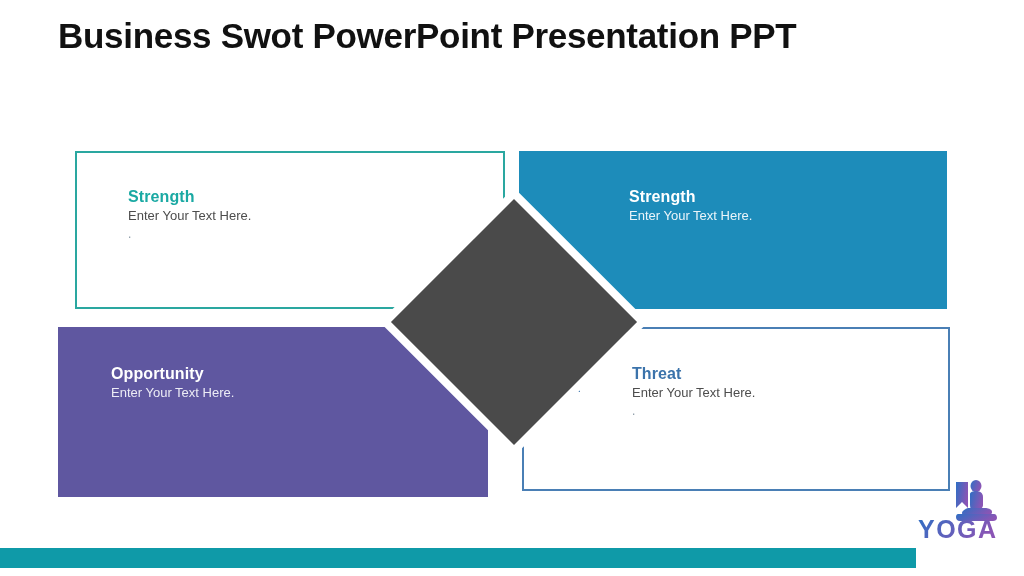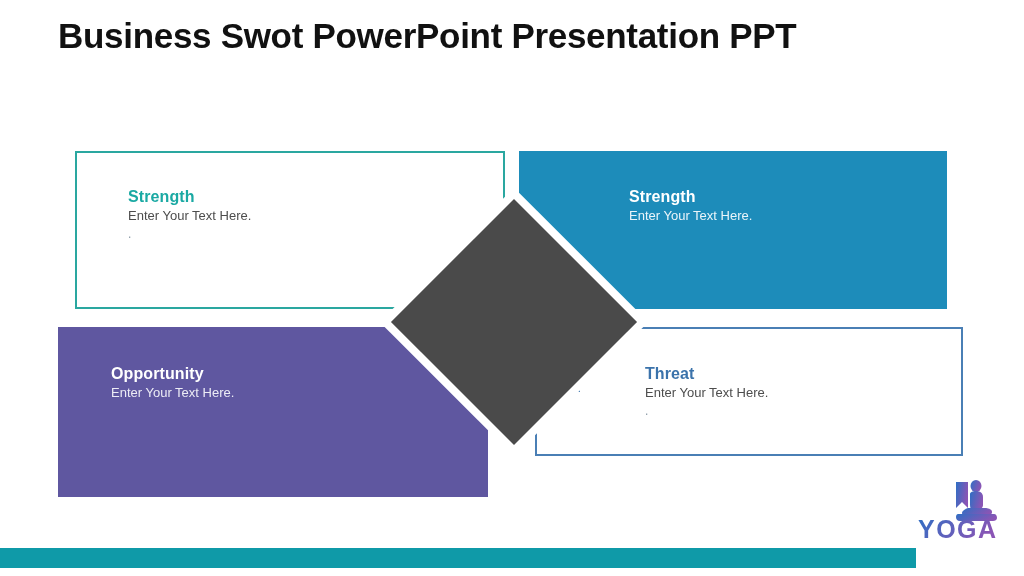--- a/index.html
+++ b/index.html
@@ -106,22 +106,22 @@
   }
   #quad-opportunity .quad-inner {
     background: #5f57a0;
     clip-path: polygon(0 0, 79.5% 0, 100% 44%, 100% 100%, 0 100%);
   }
   #quad-opportunity .quad-label { left: 53px; top: 38px; color: #ffffff; }
   #quad-opportunity .quad-text  { left: 53px; top: 58px; color: #ececf5; }
 
   
   #quad-threat {
-    left: 535px; top: 327px;
-    width: 428px; height: 129px; text-decoration: underline;
+    left: 522px; top: 327px;
+    width: 428px; height: 164px; text-decoration: underline;
   }
   #quad-threat .quad-inner {
     background: #4a7fb5;
     clip-path: polygon(20.5% 0, 100% 0, 100% 100%, 0 100%, 0 44%);
   }
   #quad-threat .quad-fill {
     position: absolute;
     left: 1.6px; top: 1.6px;
     width: calc(100% - 3.2px);
     height: calc(100% - 3.2px);

